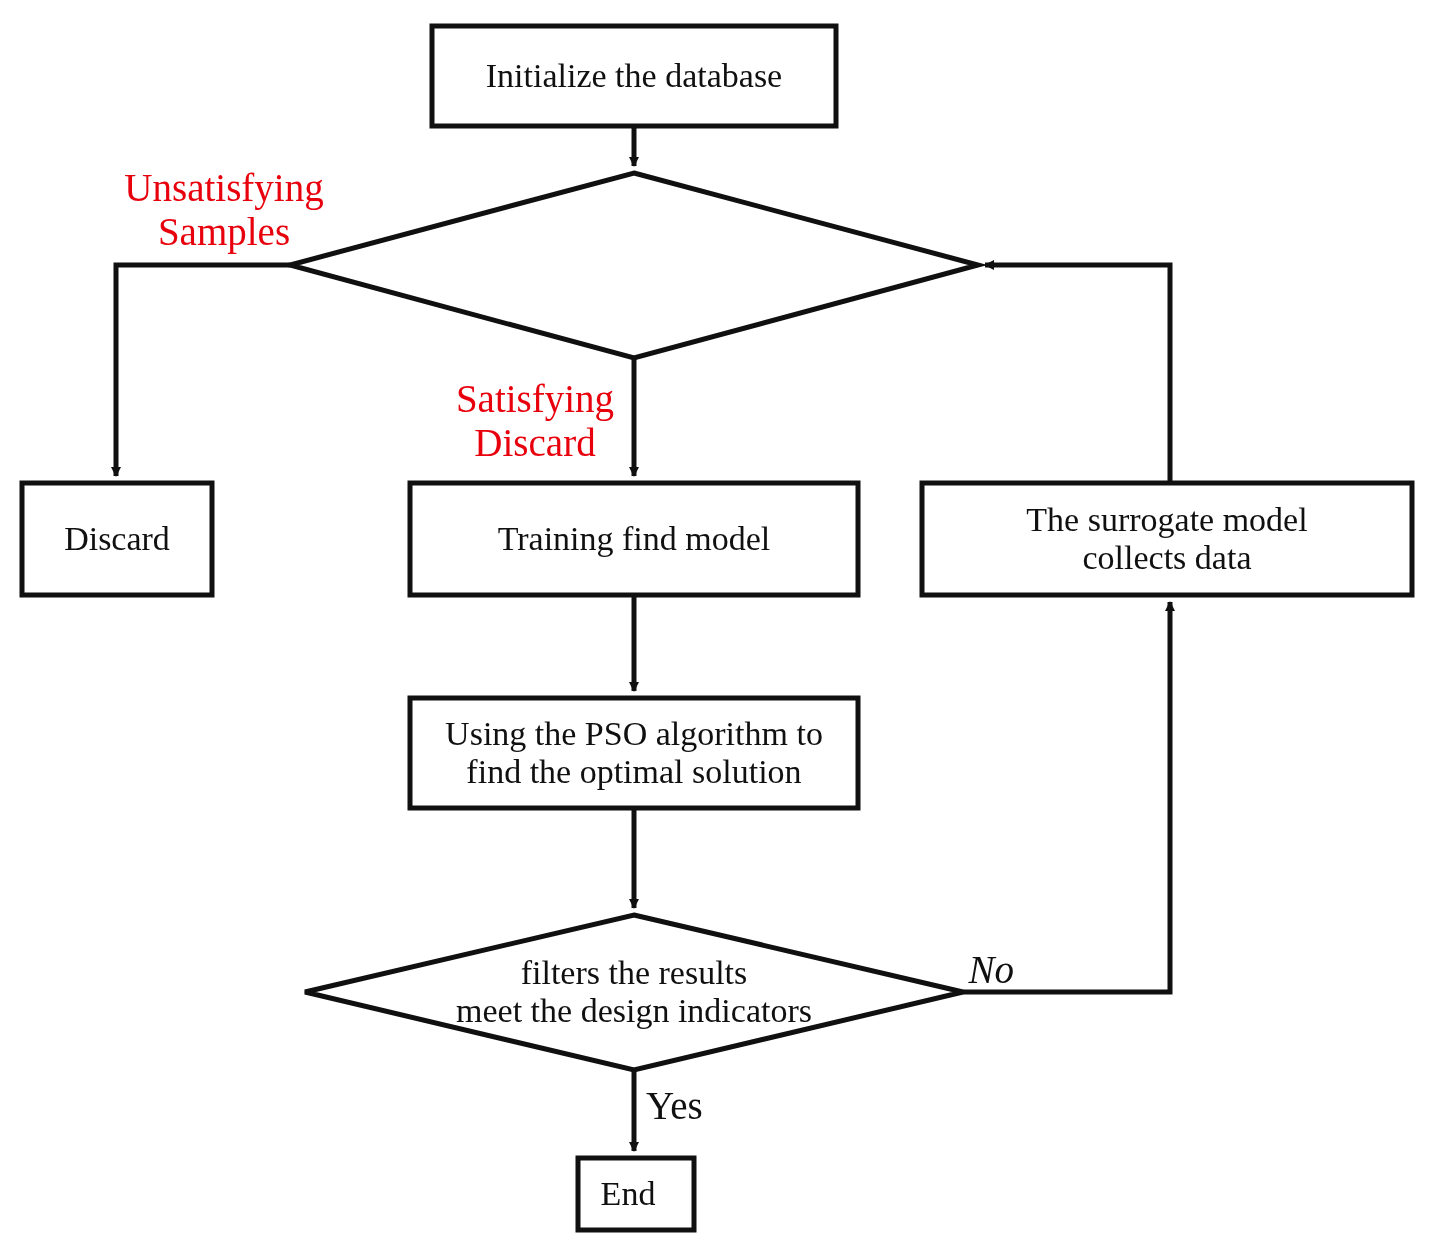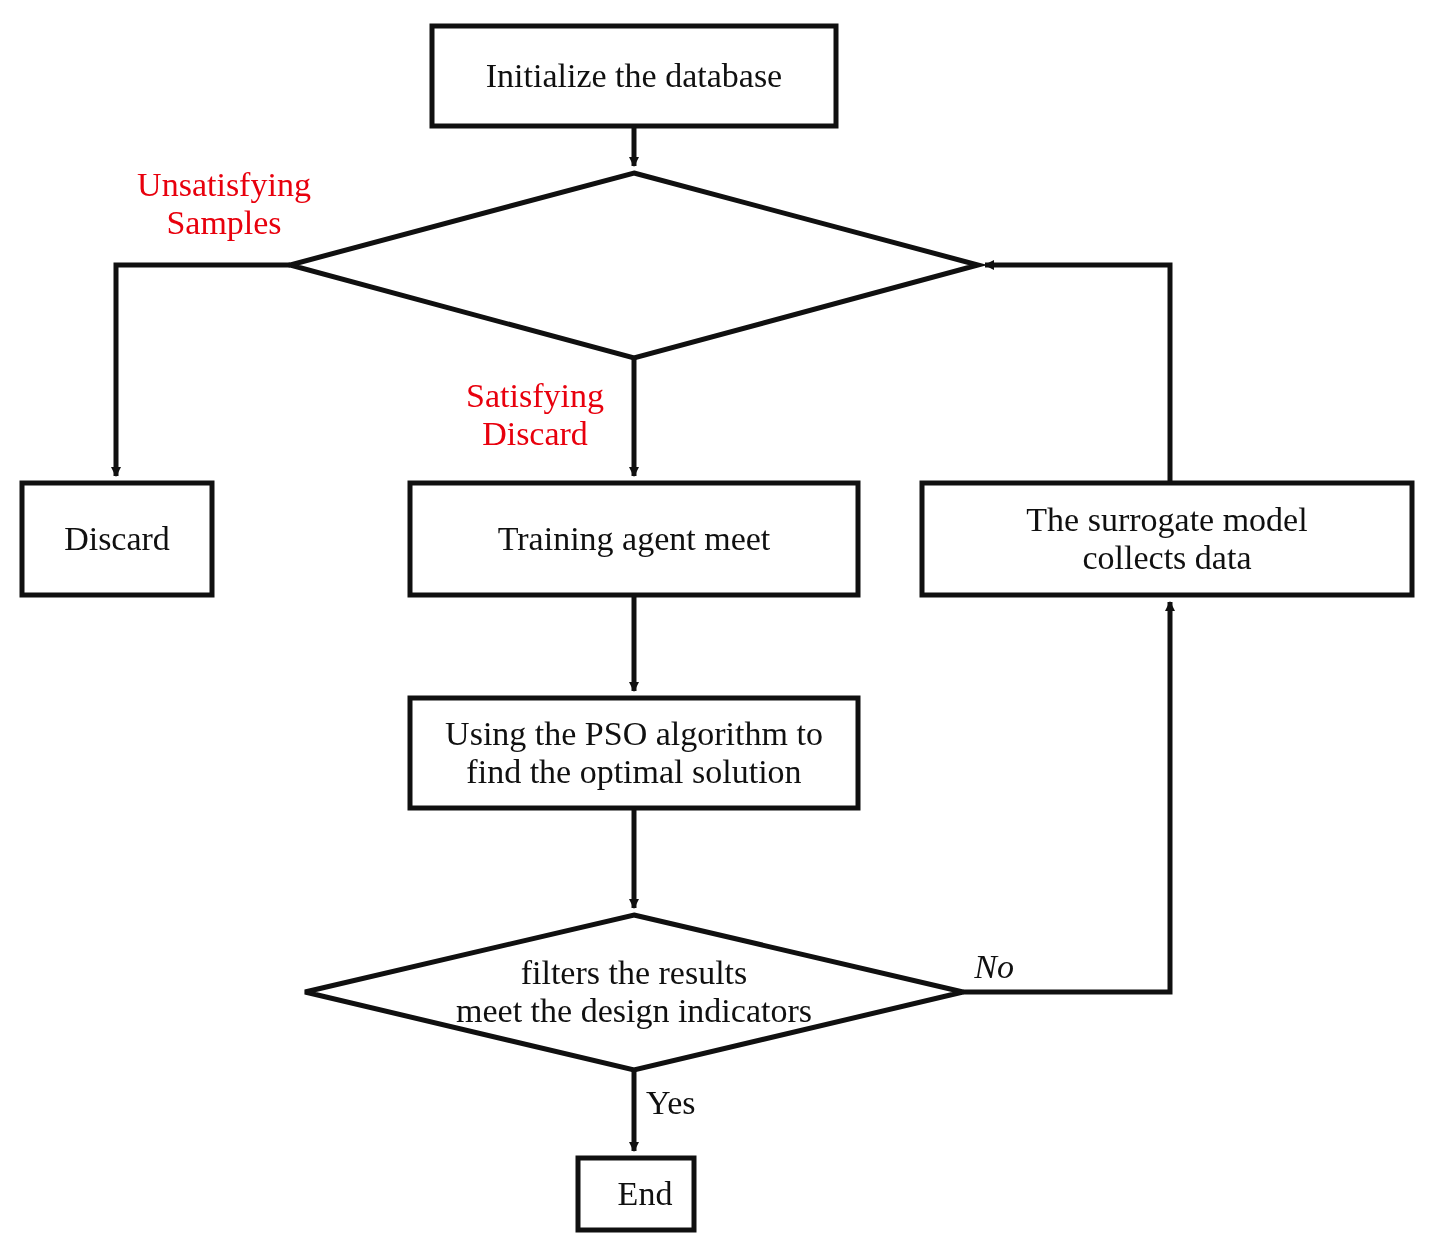--- a/index.html
+++ b/index.html
@@ -30,21 +30,21 @@
     text-align: center;
     color: #101010;
     line-height: 1.12;
     font-size: 34px;
     white-space: pre-line;
     pointer-events: none;
   }
   .edge-label {
     position: absolute;
     color: #101010;
-    font-size: 34px;
+    font-size: 39px;
     line-height: 1.12;
     text-align: center;
     white-space: pre-line;
   }
   .edge-label.red {
     color: #e8000d;
     font-weight: 400;
   }
 </style>
 </head>
@@ -90,32 +90,32 @@
     <polyline points="1170,483 1170,265 985,265" fill="none" stroke="#101010" stroke-width="5" marker-end="url(#arrow)"></polyline>
 
     <line x1="634" y1="1070" x2="634" y2="1151" stroke="#101010" stroke-width="5" marker-end="url(#arrow)"></line>
   </svg>
 
   <div class="node-text" style="left:432px; top:26px; width:404px; height:100px;">Initialize the database</div>
 
 
   <div class="node-text" style="left:22px; top:483px; width:190px; height:112px;">Discard</div>
 
-  <div class="node-text" style="left:410px; top:483px; width:448px; height:112px;">Training agent meet</div>
+  <div class="node-text" style="left:410px; top:483px; width:448px; height:112px;">Training find model</div>
 
   <div class="node-text" style="left:922px; top:483px; width:490px; height:112px;">The surrogate model
 collects data</div>
 
   <div class="node-text" style="left:404px; top:698px; width:460px; height:110px;">Using the PSO algorithm to
 find the optimal solution</div>
 
   <div class="node-text" style="left:384px; top:942px; width:500px; height:100px;">filters the results
 meet the design indicators</div>
 
-  <div class="node-text" style="left:587px; top:1158px; width:116px; height:72px;">End</div>
+  <div class="node-text" style="left:570px; top:1158px; width:116px; height:72px;">End</div>
 
   <div class="edge-label red" style="left:104px; top:166px; width:240px;">Unsatisfying
 Samples</div>
 
   <div class="edge-label red" style="left:440px; top:377px; width:190px;">Satisfying
 Discard</div>
 
   <div class="edge-label" style="left:944px; top:948px; width:70px; text-align:right;font-style:italic;">No</div>
 
   <div class="edge-label" style="left:646px; top:1084px; width:90px; text-align:left;">Yes</div>

